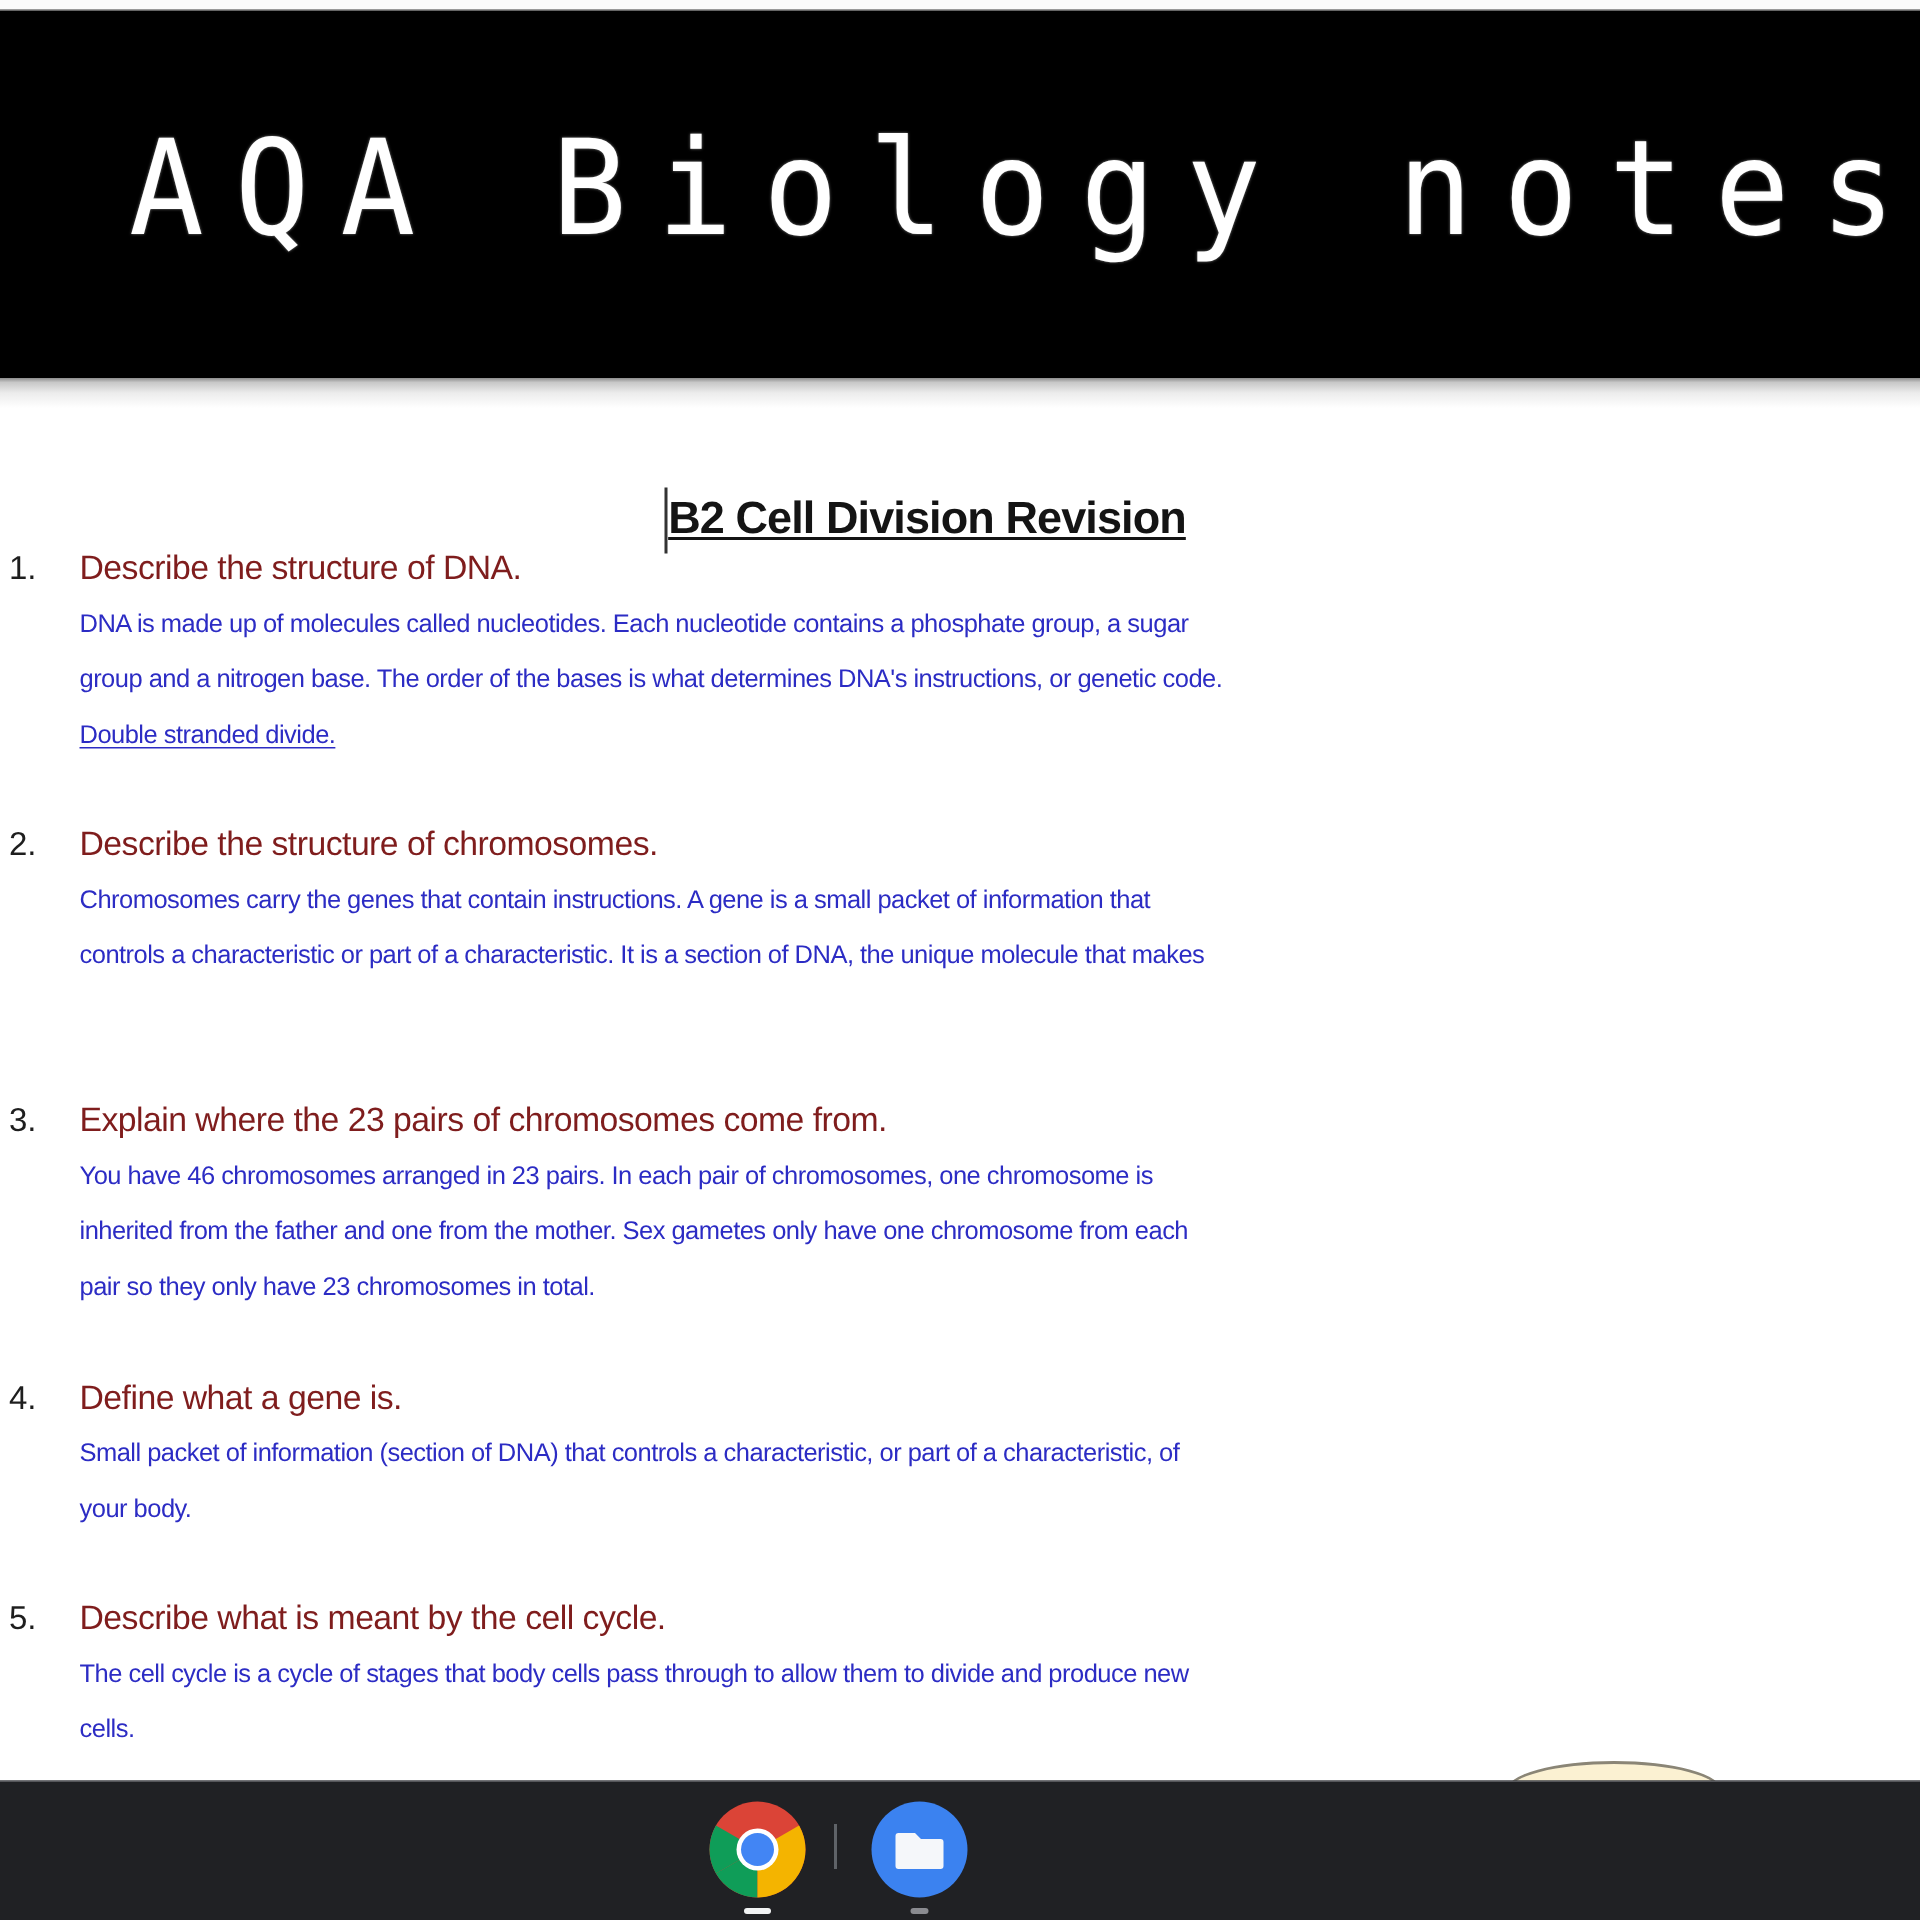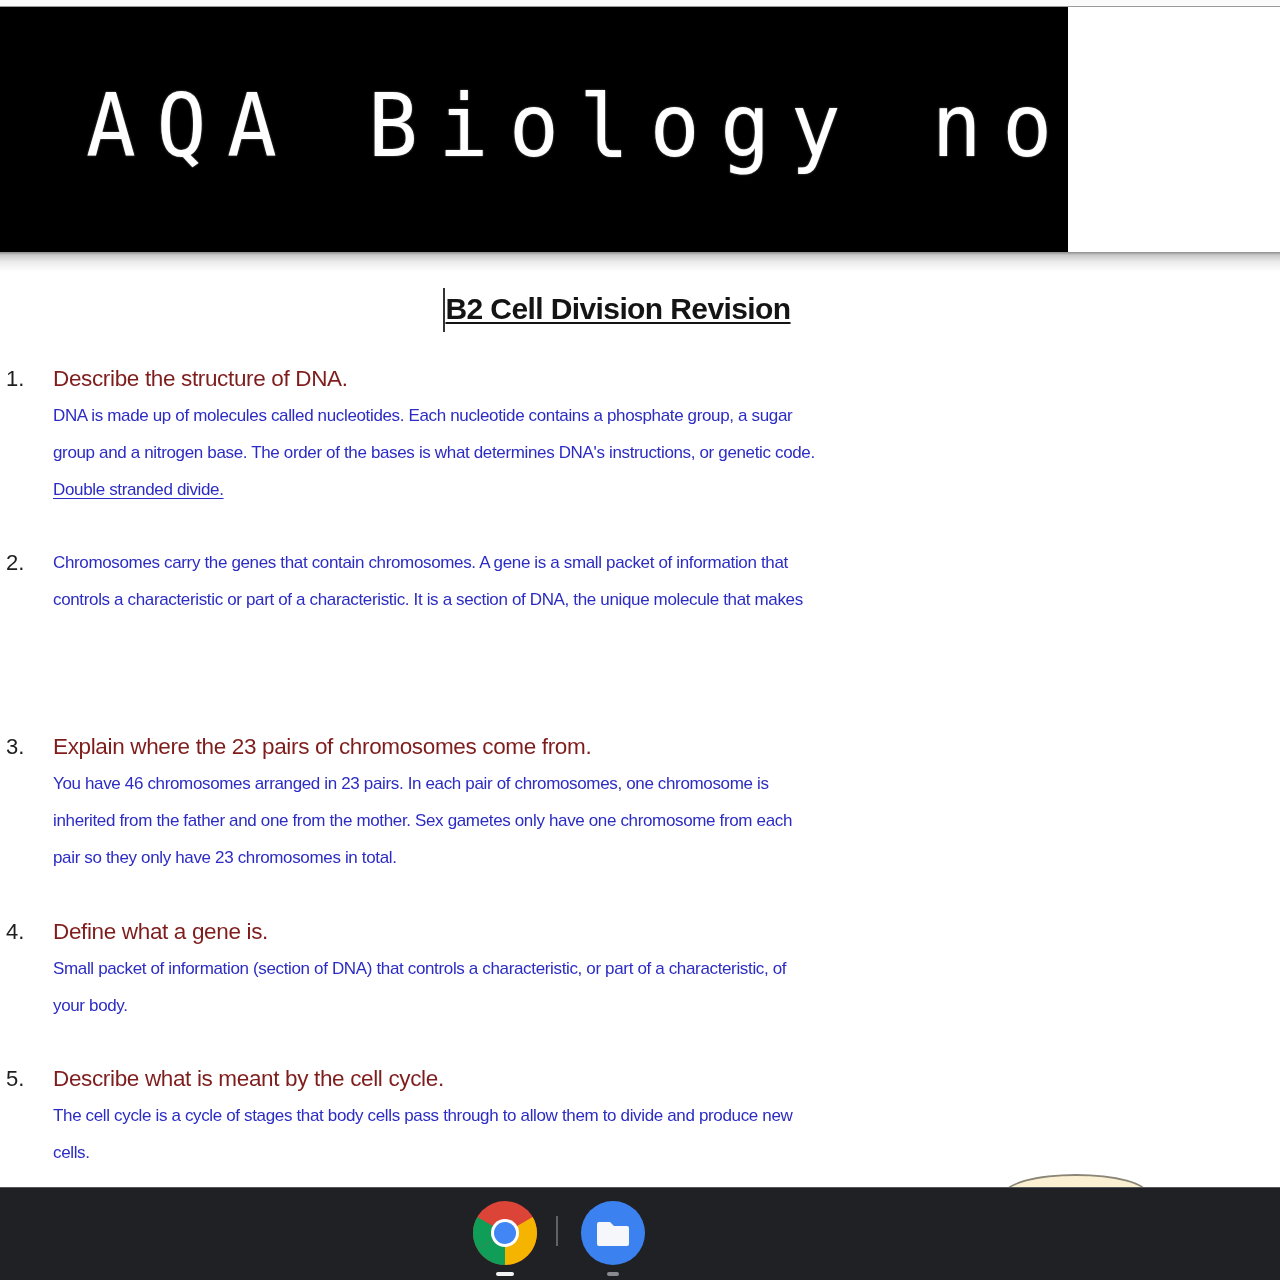--- a/index.html
+++ b/index.html
@@ -18,21 +18,21 @@
     position: absolute;
     left: 0; top: 0;
     width: 1280px; height: 7px;
     background: #fbfbfb;
     border-bottom: 1px solid #9a9a9a;
     box-sizing: border-box;
   }
   .banner {
     position: absolute;
     left: 0; top: 7px;
-    width: 1068px; height: 245px;
+    width: 1280px; height: 245px;
     background: #000000;
   }
   .banner-title {
     position: absolute;
     left: 86px; top: 64px;
     font-family: "DejaVu Sans Mono", "Liberation Mono", monospace;
     font-size: 88px;
     line-height: 110px;
     letter-spacing: 22px;
     color: #ffffff;
@@ -63,20 +63,21 @@
     display: inline-block;
     position: relative;
     font-size: 30px;
     font-weight: bold;
     color: #141414;
     text-decoration: underline;
     text-decoration-thickness: 2px;
     text-underline-offset: 3px;
     letter-spacing: -0.6px;
     margin-left: -44px;
+    margin-top: 37px;
   }
   .text-cursor {
     position: absolute;
     left: -2px; top: -4px;
     width: 2px; height: 44px;
     background: #333333;
   }
   .qa {
     position: absolute;
     left: 0;
@@ -179,22 +180,23 @@
         <span class="answer-line">DNA is made up of molecules called nucleotides. Each nucleotide contains a phosphate group, a sugar</span>
         <span class="answer-line">group and a nitrogen base. The order of the bases is what determines DNA's instructions, or genetic code.</span>
         <span class="answer-line"><span class="answer-link">Double stranded divide.</span></span>
       </div>
     </div>
   </section>
 
   <section class="qa" style="top:272px;">
     <span class="qa-num">2.</span>
     <div class="qa-body">
-      <div class="answer">
-        <span class="answer-line">Chromosomes carry the genes that contain chromosomes. A gene is a small packet of information that</span>
+      <div class="question">Describe the structure of chromosomes.</div>
+      <div class="answer">
+        <span class="answer-line">Chromosomes carry the genes that contain instructions. A gene is a small packet of information that</span>
         <span class="answer-line">controls a characteristic or part of a characteristic. It is a section of DNA, the unique molecule that makes</span>
       </div>
     </div>
   </section>
 
   <section class="qa" style="top:456px;">
     <span class="qa-num">3.</span>
     <div class="qa-body">
       <div class="question">Explain where the 23 pairs of chromosomes come from.</div>
       <div class="answer">

